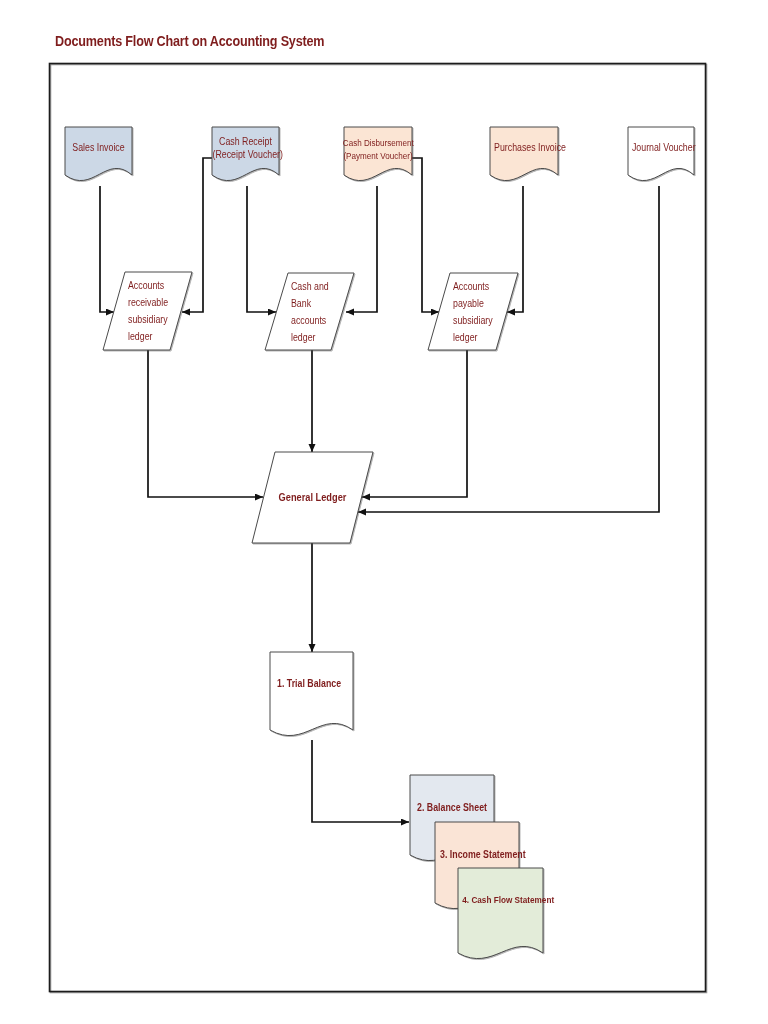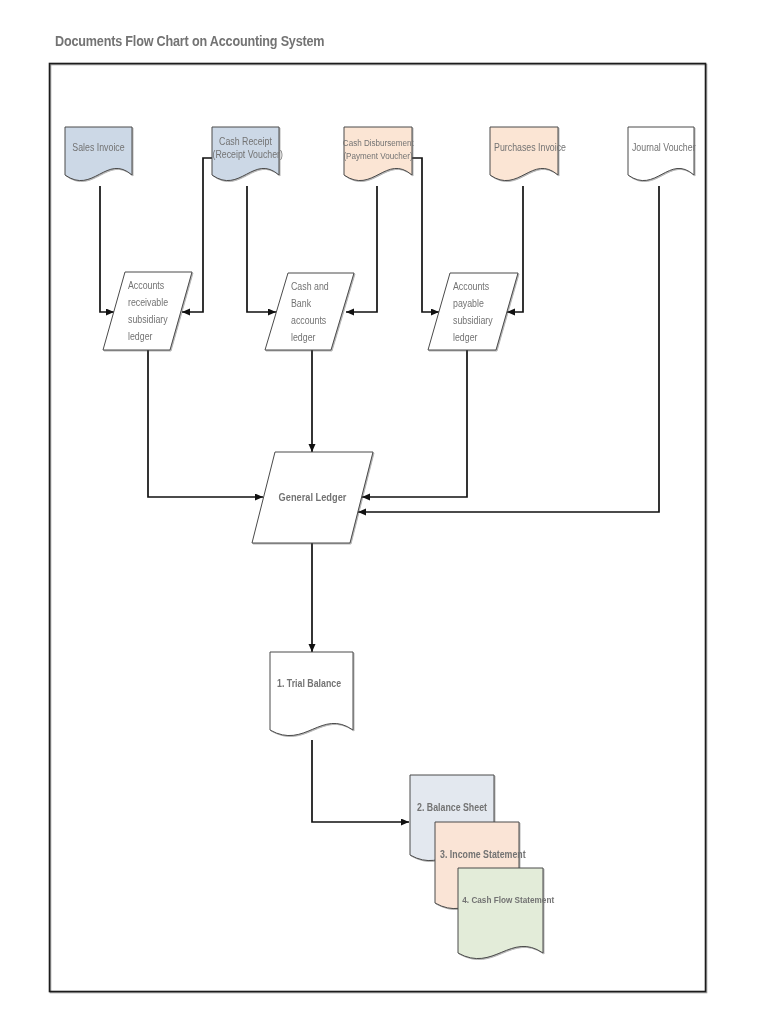--- a/index.html
+++ b/index.html
@@ -1,18 +1,18 @@
 <!DOCTYPE html>
 <html><head>
 <meta charset="utf-8">
 <style>
   html,body { margin:0; padding:0; background:#ffffff; }
   .canvas {
     position:relative; width:768px; height:1024px; background:#ffffff;
-    font-family:"Liberation Sans", sans-serif; color:#737373; overflow:hidden;
+    font-family:"Liberation Sans", sans-serif; color:#7f1d1d; overflow:hidden;
   }
   svg.diagram { position:absolute; left:0; top:0; }
   .frame { fill:none; stroke:#1c1c1c; stroke-width:1.6; }
   .frame-wrap { filter:drop-shadow(1px 1.5px 0.6px rgba(40,40,40,0.45)); }
   .shape { stroke:#4a4a4a; stroke-width:1; }
   .sg { filter:drop-shadow(1px 1.3px 0.7px rgba(70,70,70,0.40)); }
   .conn { fill:none; stroke:#111111; stroke-width:1.7; }
   .title {
     position:absolute; left:55px; top:33px; margin:0;
     font-size:14px; font-weight:bold; line-height:16px; letter-spacing:-0.2px;

